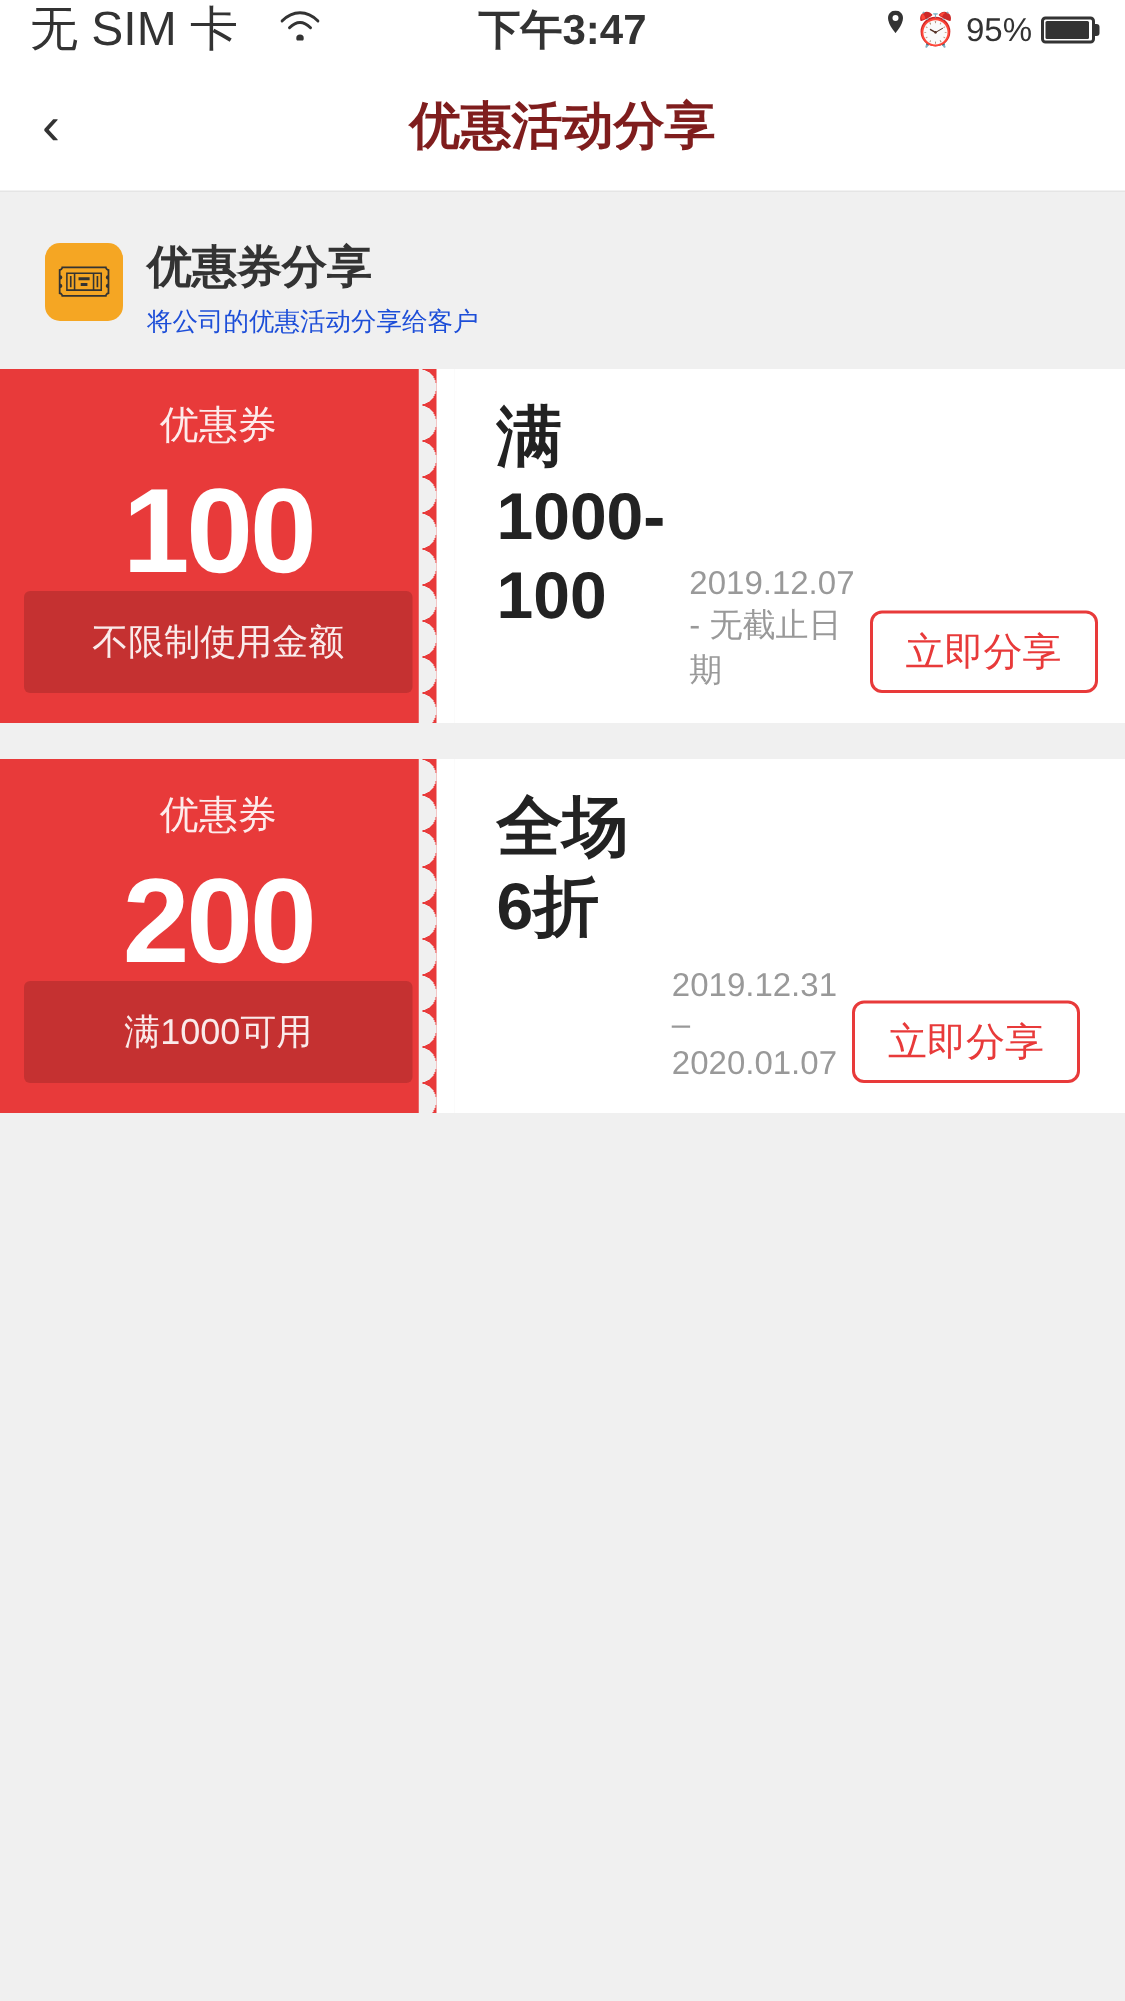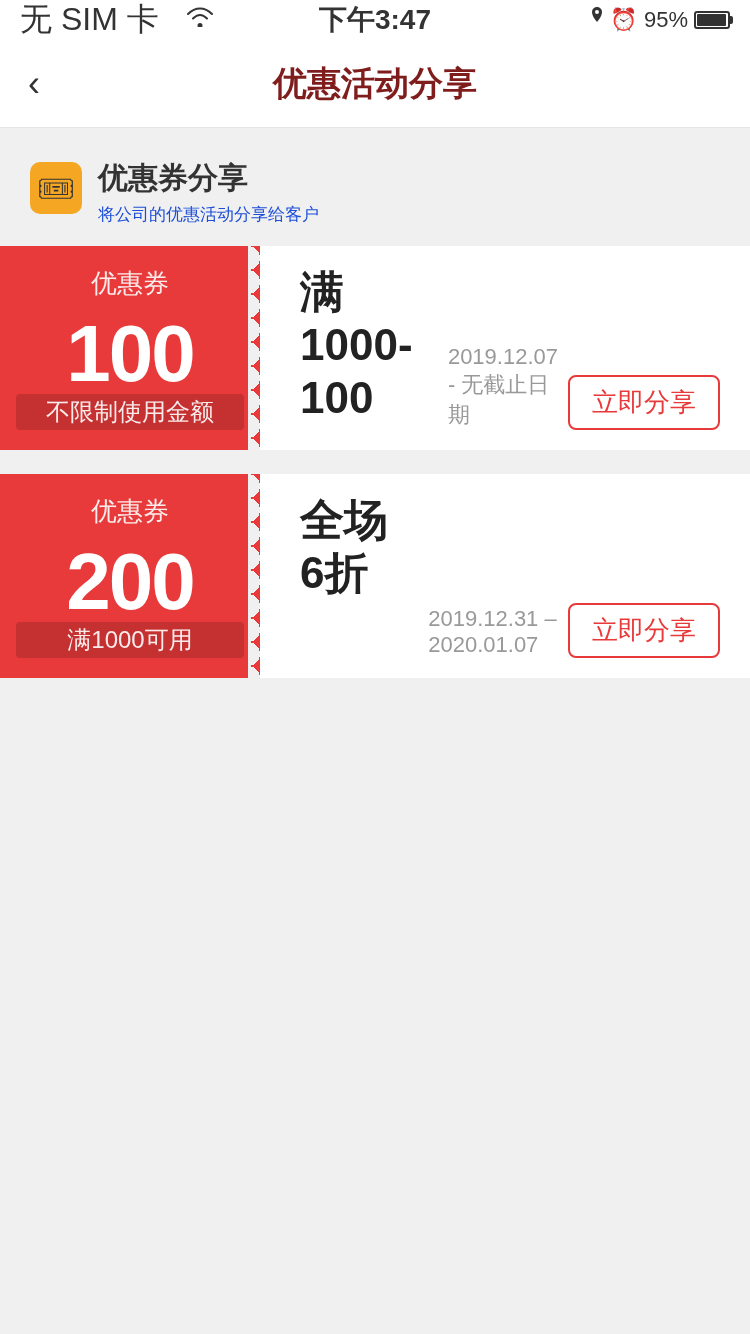--- a/index.html
+++ b/index.html
@@ -140,21 +140,21 @@
       background: #fff;
       margin: 0 0 24px 0;
       display: flex;
       min-height: 190px;
       overflow: hidden;
       position: relative;
     }
 
     
     .coupon-left {
-      width: 260px;
+      width: 291px;
       background: #e83a3a;
       display: flex;
       flex-direction: column;
       align-items: center;
       justify-content: space-between;
       padding: 20px 16px 20px 16px;
       position: relative;
       flex-shrink: 0;
     }
 
@@ -182,21 +182,21 @@
       color: #fff;
       font-weight: 600;
       line-height: 1;
       letter-spacing: -2px;
       margin-top: 13px;
     }
     .coupon-condition {
       font-size: 24px;
       color: rgba(255,255,255,0.9);
       background: rgba(0,0,0,0.15);
-      padding: 2px 16px;
+      padding: 18px 16px;
       border-radius: 4px;
       text-align: center;
       width: 100%;
       text-align: center;
     }
 
     
     .coupon-right {
       flex: 1;
       display: flex;

